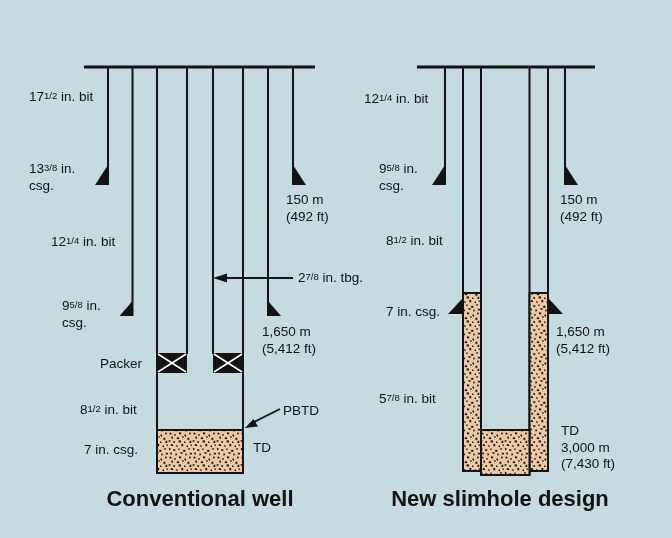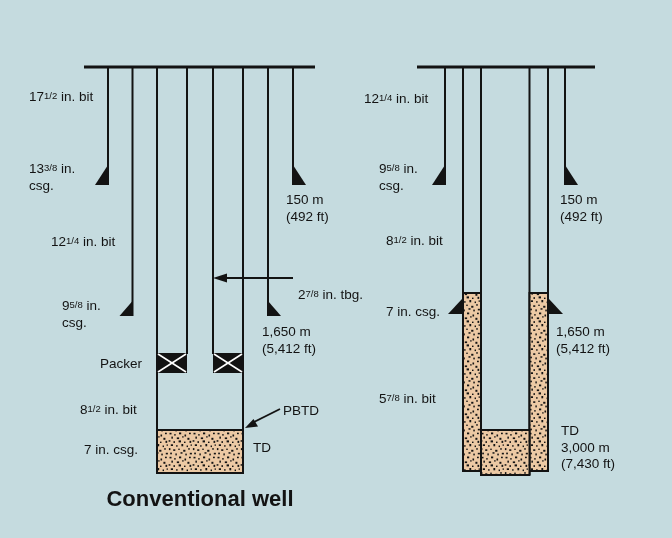--- a/index.html
+++ b/index.html
@@ -141,21 +141,21 @@
     <div>csg.</div>
   </div>
 
   <div class="lbl" style="left:286px;top:192px">
     <div>150 m</div>
     <div>(492 ft)</div>
   </div>
 
   <div class="lbl" style="left:51px;top:233px"><span>12</span><span class="frac">1/4</span><span> in. bit</span></div>
 
-  <div class="lbl" style="left:298px;top:286px"><span>2</span><span class="frac">7/8</span><span> in. tbg.</span></div>
+  <div class="lbl" style="left:298px;top:269px"><span>2</span><span class="frac">7/8</span><span> in. tbg.</span></div>
 
   <div class="lbl" style="left:62px;top:297px">
     <div><span>9</span><span class="frac">5/8</span><span> in.</span></div>
     <div>csg.</div>
   </div>
 
   <div class="lbl" style="left:262px;top:324px">
     <div>1,650 m</div>
     <div>(5,412 ft)</div>
   </div>
@@ -197,14 +197,15 @@
 
   <div class="lbl" style="left:379px;top:390px"><span>5</span><span class="frac">7/8</span><span> in. bit</span></div>
 
 
   <div class="lbl" style="left:561px;top:423px">
     <div>TD</div>
     <div>3,000 m</div>
     <div>(7,430 ft)</div>
   </div>
 
+  <div class="title" style="left:500px;top:486px">New slimhole design</div>
 
 </div>
 
 </body></html>

